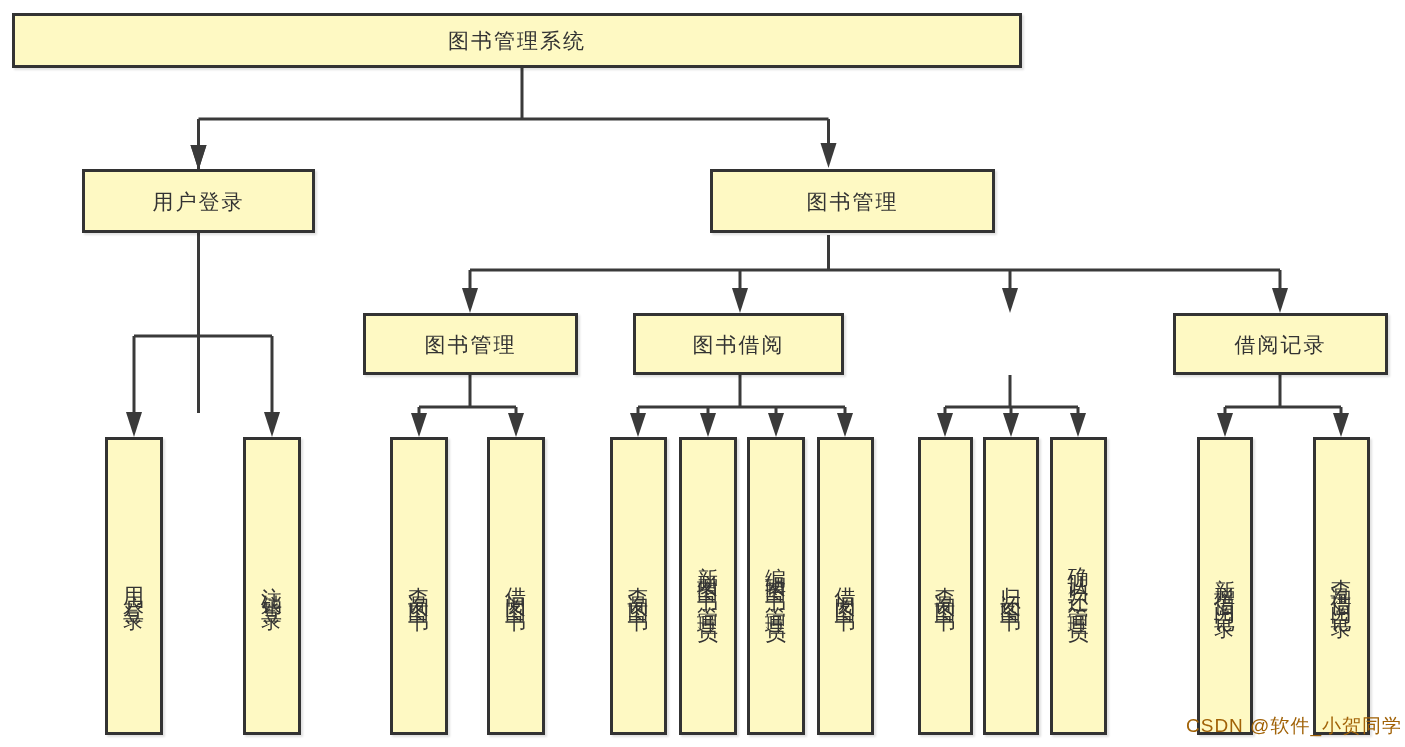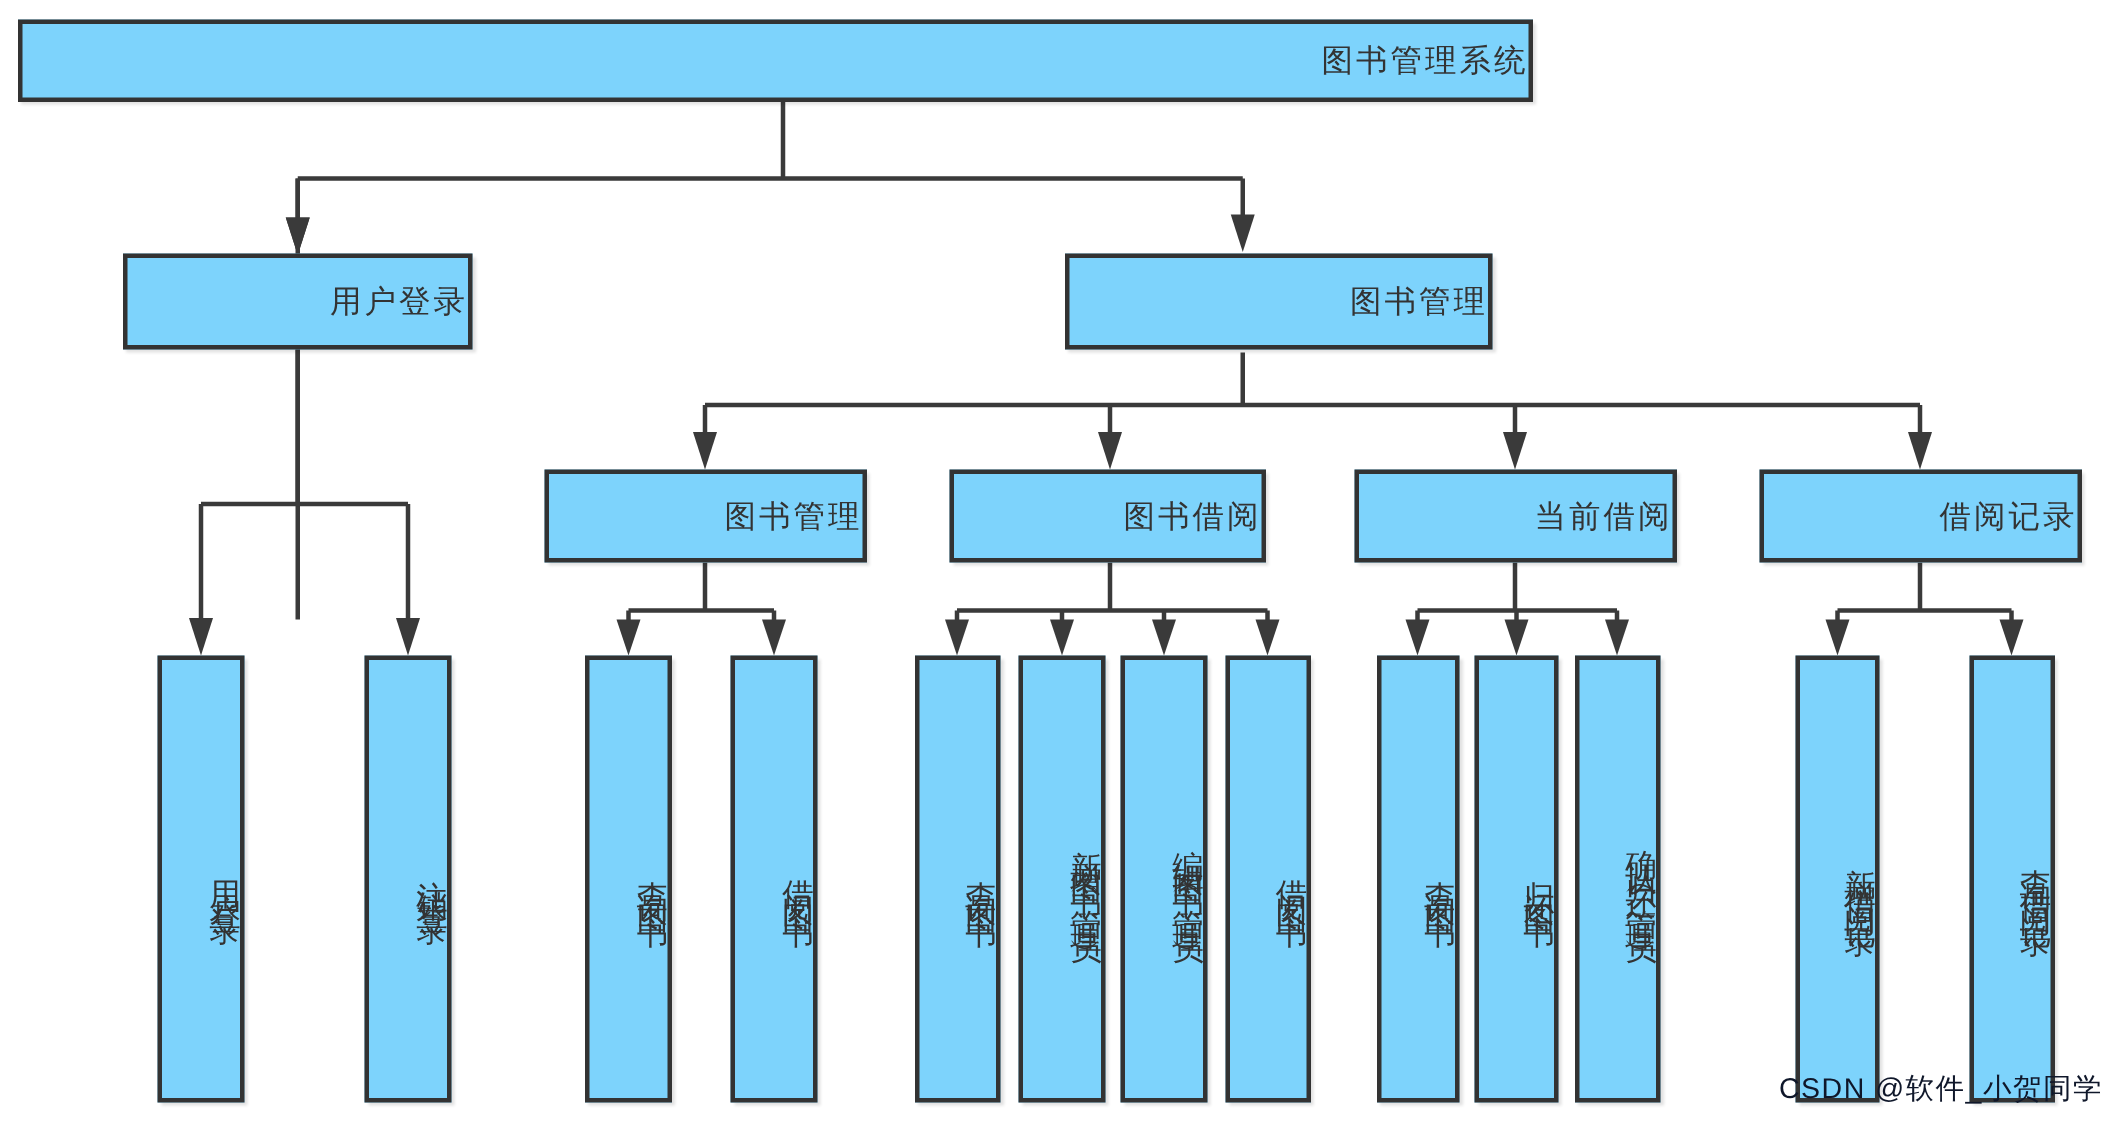--- a/index.html
+++ b/index.html
@@ -8,24 +8,24 @@
     width:1405px;height:747px;
     background:#ffffff;
     overflow:hidden;
     font-family:"Liberation Sans", sans-serif;
   }
   .connectors{position:absolute;left:0;top:0;z-index:1;}
   .box{
     position:absolute;
     box-sizing:border-box;
     border:3px solid #333333;
-    background:#7dd3fc;
+    background:#fef9c3;
     display:flex;
     align-items:center;
-    justify-content:flex-end;
+    justify-content:center;
     z-index:2;
     box-shadow:2px 2px 2px rgba(0,0,0,0.12);
   }
   .h-label{
     font-size:21px;
     color:#333333;
     letter-spacing:2px;
     white-space:nowrap;
     line-height:1;
   }
@@ -34,21 +34,21 @@
     text-orientation:mixed;
     font-size:21px;
     color:#333333;
     letter-spacing:8px;
     line-height:1;
   }
   .watermark{
     position:absolute;
     left:1186px;top:713px;
     font-size:19px;
-    color:#0f172a;
+    color:#a16207;
     z-index:6;
     white-space:nowrap;
     letter-spacing:1px;
   }
 </style>
 </head>
 <body>
 
 <div class="canvas">
 
@@ -133,23 +133,20 @@
   <div class="box" style="left:710px;top:169px;width:285px;height:64px">
     <span class="h-label">图书管理</span>
   </div>
 
   <div class="box" style="left:363px;top:313px;width:215px;height:62px">
     <span class="h-label">图书管理</span>
   </div>
   <div class="box" style="left:633px;top:313px;width:211px;height:62px">
     <span class="h-label">图书借阅</span>
   </div>
-  <div class="box" style="left:903px;top:313px;width:215px;height:62px">
-    <span class="h-label">当前借阅</span>
-  </div>
   <div class="box" style="left:1173px;top:313px;width:215px;height:62px">
     <span class="h-label">借阅记录</span>
   </div>
 
   <div class="box" style="left:105px;top:437px;width:58px;height:298px">
     <span class="v-label">用户登录</span>
   </div>
   <div class="box" style="left:243px;top:437px;width:58px;height:298px">
     <span class="v-label">注销登录</span>
   </div>

